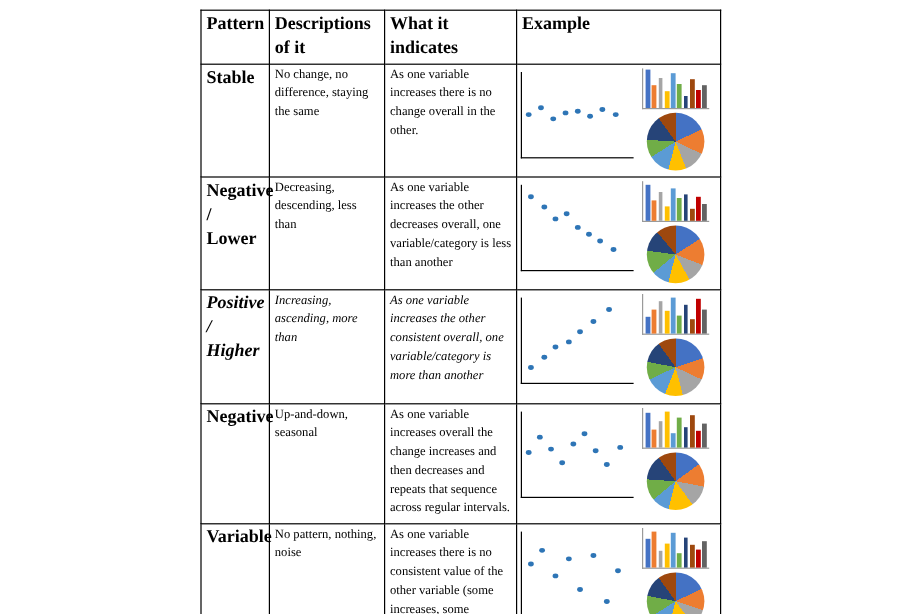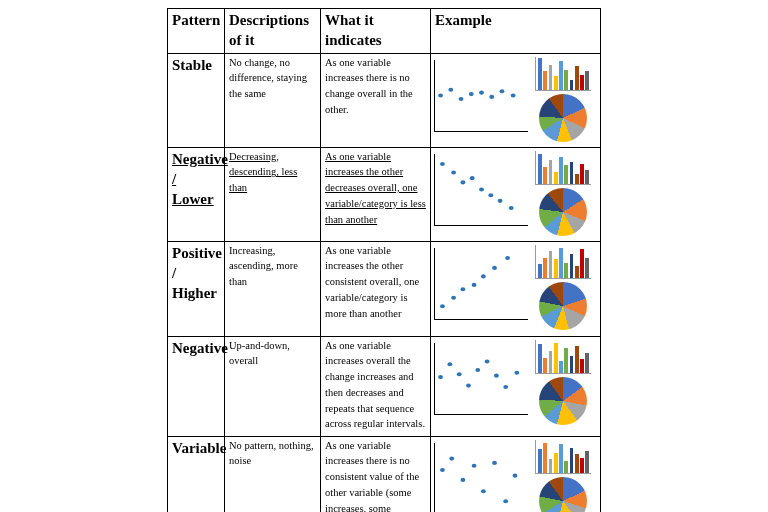--- a/index.html
+++ b/index.html
@@ -4,21 +4,21 @@
 <style>
   * { margin:0; padding:0; box-sizing:border-box; }
   html,body { width:768px; height:512px; background:#ffffff; overflow:hidden; }
   body { font-family:"Liberation Serif", serif; color:#000; position:relative; }
   .page { position:absolute; left:167px; top:8px; }
   table.pattern-table { border-collapse:collapse; table-layout:fixed; width:433px; }
   th, td { border:1px solid #000; vertical-align:top; padding:1px 4px 2px 4px; font-size:15px; line-height:1.35; }
   th { text-align:left; font-weight:bold; height:16px; }
   td.pattern { font-weight:bold; }
   td.desc, td.ind { line-height:1.5; font-size:10.5px; }
-  tr.r-0 { height:94px;margin-left:23px; } tr.r-1 { height:94px;text-decoration:underline; } tr.r-2 { height:95px; }
+  tr.r-0 { height:94px;margin-left:23px; } tr.r-1 { height:94px; } tr.r-2 { height:95px;font-style:italic; }
   tr.r-3 { height:100px; } tr.r-4 { height:100px; }
   td.example { padding:3px 3px; }
   .example-wrap { display:flex; gap:5px; align-items:flex-start; }
   .scatter { width:94px; height:72px; border-left:1.4px solid #000; border-bottom:1.4px solid #000; flex:0 0 auto; margin-top:3px; background:#fff; }
   .side { display:flex; flex-direction:column; align-items:center; gap:3px; margin-left:2px; }
   .bars { width:56px; height:34px; display:flex; align-items:flex-end; gap:1.5px; border-left:1px solid #9a9a9a; border-bottom:1px solid #9a9a9a; padding:0 2px; }
   .bar { flex:1 1 auto; min-width:2px; }
   .pie { width:48px; height:48px; border-radius:50%; }
 </style>
 </head>
@@ -137,21 +137,21 @@
                   <div class="bar" style="height: 85%; background: rgb(192, 0, 0);"></div>
                   <div class="bar" style="height: 60%; background: rgb(99, 99, 99);"></div>
                 </div>
               <div class="pie" style="background: conic-gradient(rgb(68, 114, 196) 0deg, rgb(68, 114, 196) 72deg, rgb(237, 125, 49) 72deg, rgb(237, 125, 49) 115.2deg, rgb(165, 165, 165) 115.2deg, rgb(165, 165, 165) 165.6deg, rgb(255, 192, 0) 165.6deg, rgb(255, 192, 0) 201.6deg, rgb(91, 155, 213) 201.6deg, rgb(91, 155, 213) 244.8deg, rgb(112, 173, 71) 244.8deg, rgb(112, 173, 71) 280.8deg, rgb(38, 68, 120) 280.8deg, rgb(38, 68, 120) 324deg, rgb(158, 72, 14) 324deg, rgb(158, 72, 14) 360deg);"></div>
             </div>
           </div>
         </td>
       </tr>
       <tr class="r-3">
         <td class="pattern">Negative</td>
-        <td class="desc">Up-and-down, overall</td>
+        <td class="desc">Up-and-down, seasonal</td>
         <td class="ind">As one variable increases overall the change increases and then decreases and repeats that sequence across regular intervals.</td>
         <td class="example">
           <div class="example-wrap">
             <svg class="scatter" viewBox="0 0 100 90" preserveAspectRatio="none">
                 <circle cx="6" cy="43.2" r="2.6" fill="#2E75B6"></circle>
                 <circle cx="16" cy="27" r="2.6" fill="#2E75B6"></circle>
                 <circle cx="26" cy="39.6" r="2.6" fill="#2E75B6"></circle>
                 <circle cx="36" cy="54" r="2.6" fill="#2E75B6"></circle>
                 <circle cx="46" cy="34.2" r="2.6" fill="#2E75B6"></circle>
                 <circle cx="56" cy="23.400000000000002" r="2.6" fill="#2E75B6"></circle>

